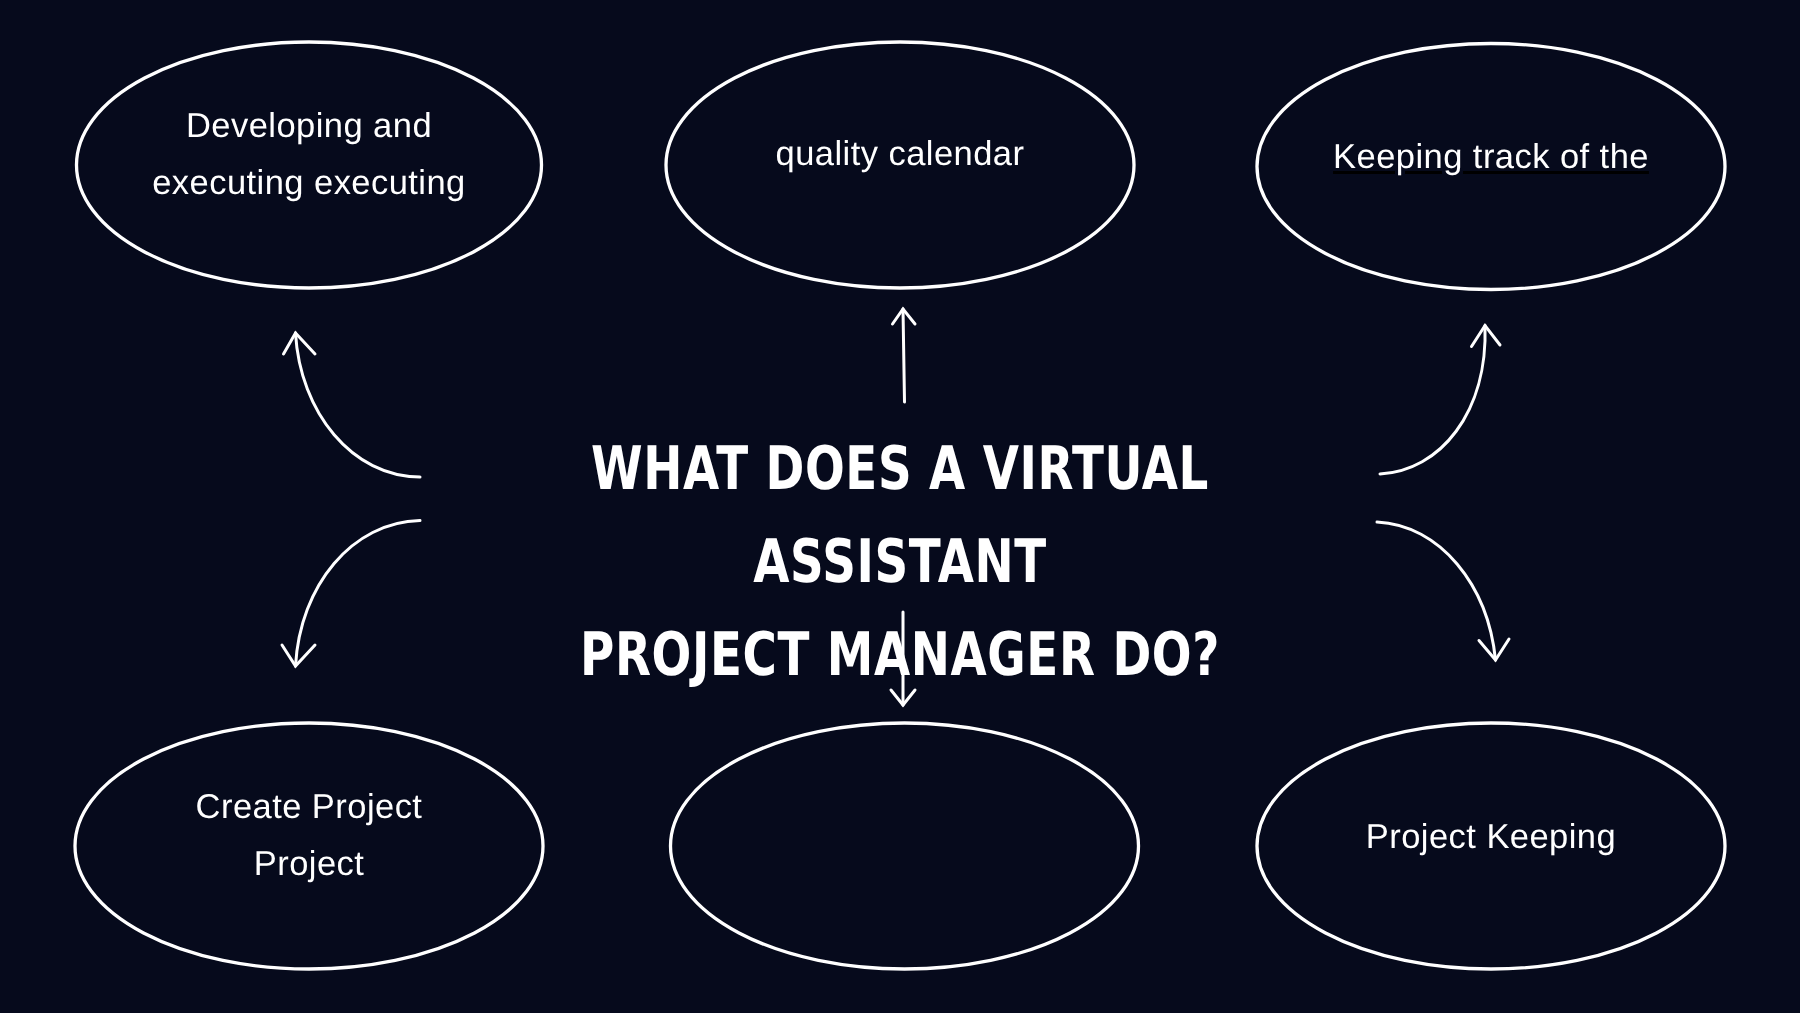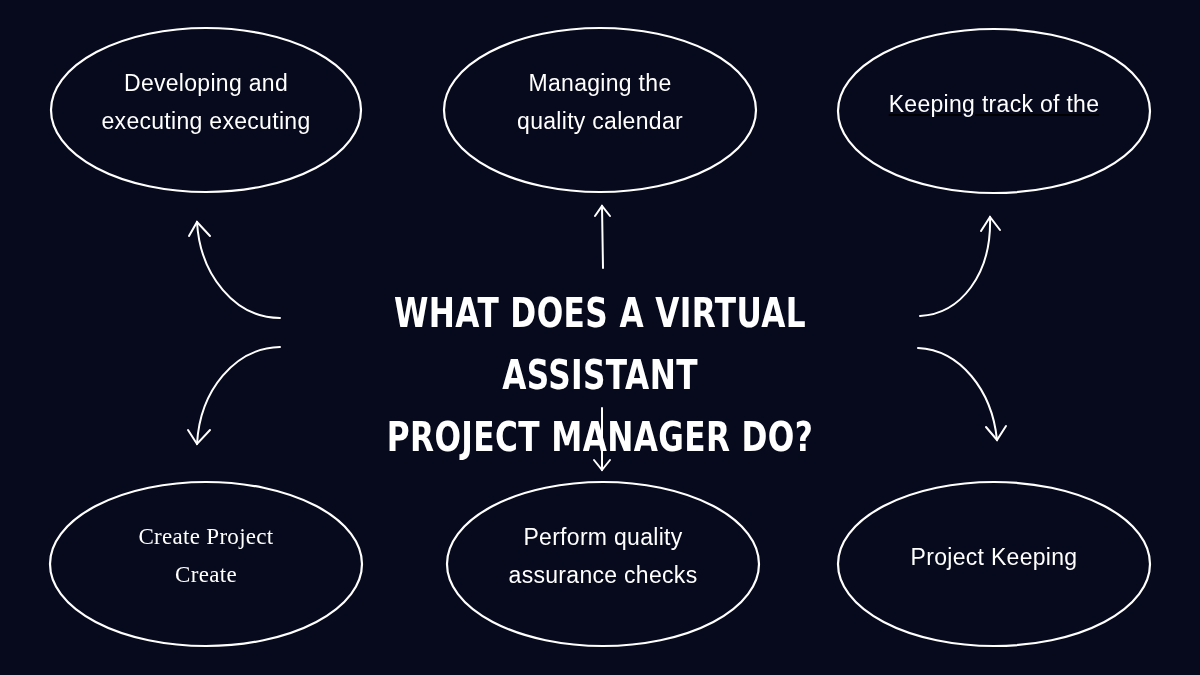--- a/index.html
+++ b/index.html
@@ -110,44 +110,37 @@
 
   <div class="node" style="left:50px; top:28px;">
     <div class="node-text">
       <div>Developing and</div>
       <div>executing executing</div>
     </div>
   </div>
 
   <div class="node" style="left:444px; top:28px;">
     <div class="node-text">
-      <div>Managing the</div>
       <div>quality calendar</div>
     </div>
   </div>
 
   <div class="node" style="left:838px; top:29px;text-decoration:underline;">
     <div class="node-text" style="margin-top:-16px; width:270px;">
       <div>Keeping track of the</div>
     </div>
   </div>
 
   <div class="node" style="left:50px; top:481px;">
-    <div class="node-text" style="margin-top:-16px;font-family:Liberation Serif, serif;">
+    <div class="node-text" style="margin-top:-16px;">
       <div>Create Project</div>
-      <div>Create</div>
+      <div>Project</div>
     </div>
   </div>
 
-  <div class="node" style="left:447px; top:481px;">
-    <div class="node-text" style="margin-top:-16px;">
-      <div>Perform quality</div>
-      <div>assurance checks</div>
-    </div>
-  </div>
 
   <div class="node" style="left:838px; top:481px;">
     <div class="node-text single" style="margin-top:-14px;">
       <div>Project Keeping</div>
     </div>
   </div>
 
 </div>
 
 </body></html>

